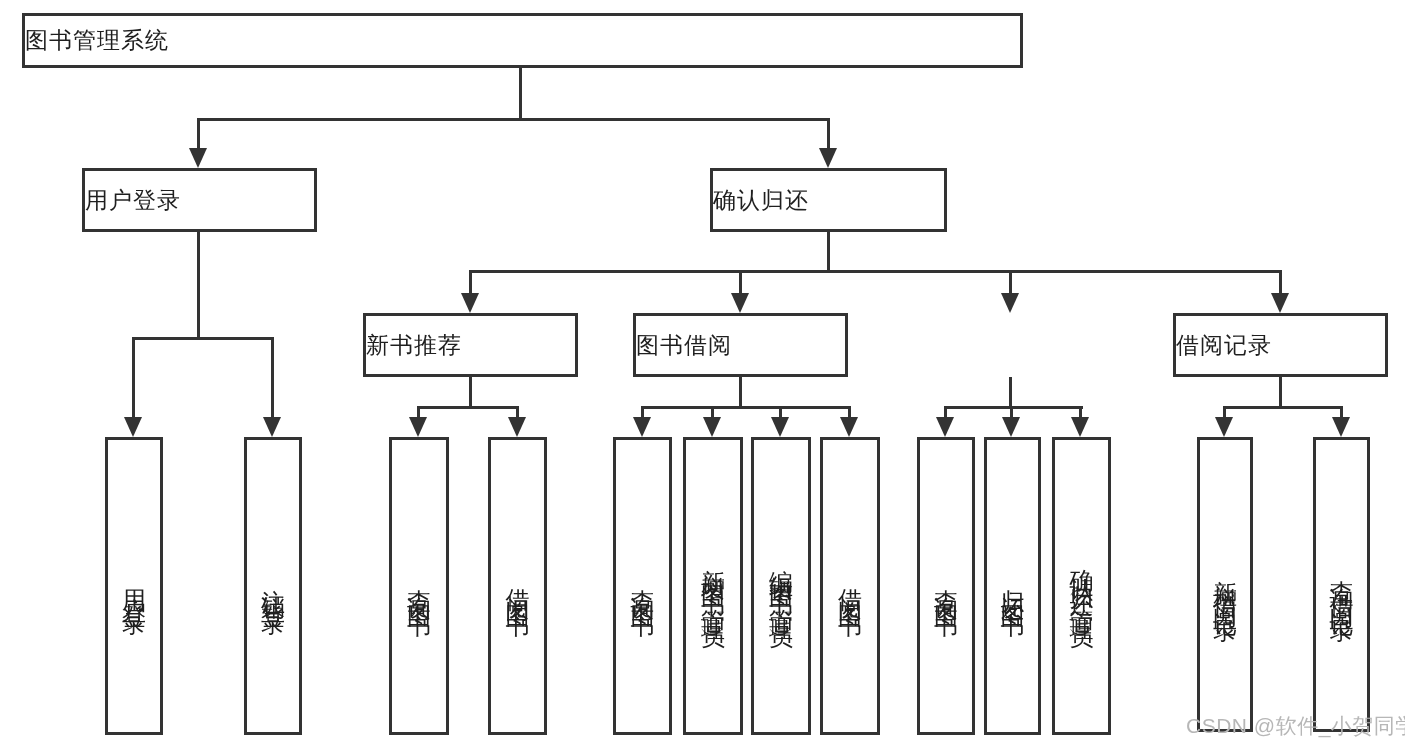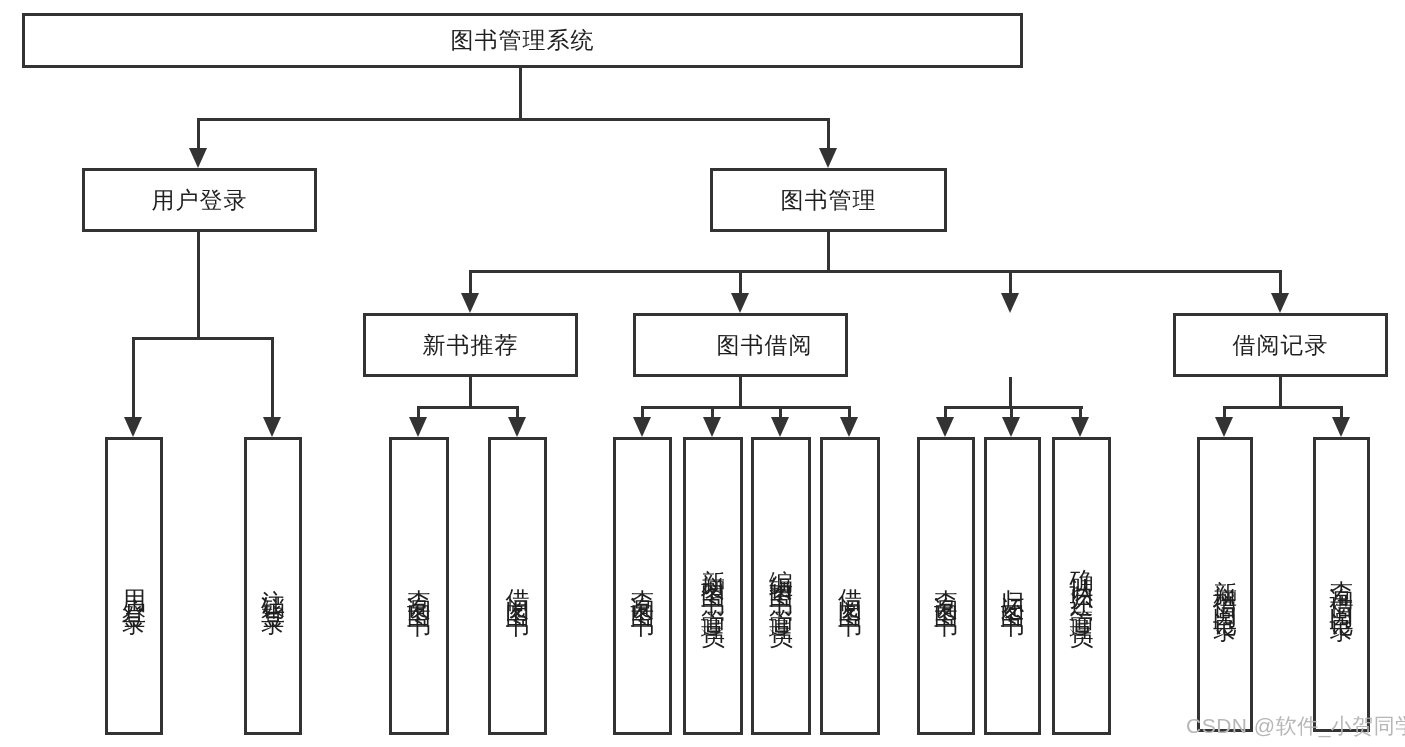--- a/index.html
+++ b/index.html
@@ -15,21 +15,20 @@
     font-family: "Liberation Sans", "DejaVu Sans", sans-serif;
     overflow: hidden;
   }
   .box {
     position: absolute;
     box-sizing: border-box;
     border: 3px solid #333333;
     background: #ffffff;
     display: flex;
     align-items: center;
-    justify-content: center;
     color: #1f1f1f;
     font-size: 23px;
     letter-spacing: 1px;
     z-index: 2;
   }
   .leaf {
     position: absolute;
     box-sizing: border-box;
     border: 3px solid #333333;
     background: #ffffff;
@@ -89,21 +88,21 @@
   <div class="hline" style="left:197px; top:118px; width:633px;"></div>
   <div class="vline" style="left:197px; top:118px; height:30px;"></div>
   <div class="arrow" style="left:189px; top:148px;"></div>
   <div class="vline" style="left:827px; top:118px; height:30px;"></div>
   <div class="arrow" style="left:819px; top:148px;"></div>
 
   <div class="box" style="left:82px; top:168px; width:235px; height:64px;">
     <span>用户登录</span>
   </div>
   <div class="box" style="left:710px; top:168px; width:237px; height:64px;">
-    <span>图书管理</span>
+    <span>确认归还</span>
   </div>
 
   <div class="vline" style="left:197px; top:232px; height:108px;"></div>
   <div class="hline" style="left:132px; top:337px; width:142px;"></div>
   <div class="vline" style="left:132px; top:337px; height:80px;"></div>
   <div class="arrow" style="left:124px; top:417px;"></div>
   <div class="vline" style="left:271px; top:337px; height:80px;"></div>
   <div class="arrow" style="left:263px; top:417px;"></div>
 
   <div class="vline" style="left:827px; top:232px; height:41px;"></div>
@@ -113,21 +112,21 @@
   <div class="vline" style="left:739px; top:270px; height:23px;"></div>
   <div class="arrow" style="left:731px; top:293px;"></div>
   <div class="vline" style="left:1009px; top:270px; height:23px;"></div>
   <div class="arrow" style="left:1001px; top:293px;"></div>
   <div class="vline" style="left:1279px; top:270px; height:23px;"></div>
   <div class="arrow" style="left:1271px; top:293px;"></div>
 
   <div class="box" style="left:363px; top:313px; width:215px; height:64px;">
     <span>新书推荐</span>
   </div>
-  <div class="box" style="left:633px; top:313px; width:215px; height:64px;padding-left:48px;">
+  <div class="box" style="left:633px; top:313px; width:215px; height:64px;">
     <span>图书借阅</span>
   </div>
   <div class="box" style="left:1173px; top:313px; width:215px; height:64px;">
     <span>借阅记录</span>
   </div>
 
   <div class="vline" style="left:469px; top:377px; height:32px;"></div>
   <div class="hline" style="left:417px; top:406px; width:102px;"></div>
   <div class="vline" style="left:417px; top:406px; height:11px;"></div>
   <div class="arrow" style="left:409px; top:417px;"></div>

